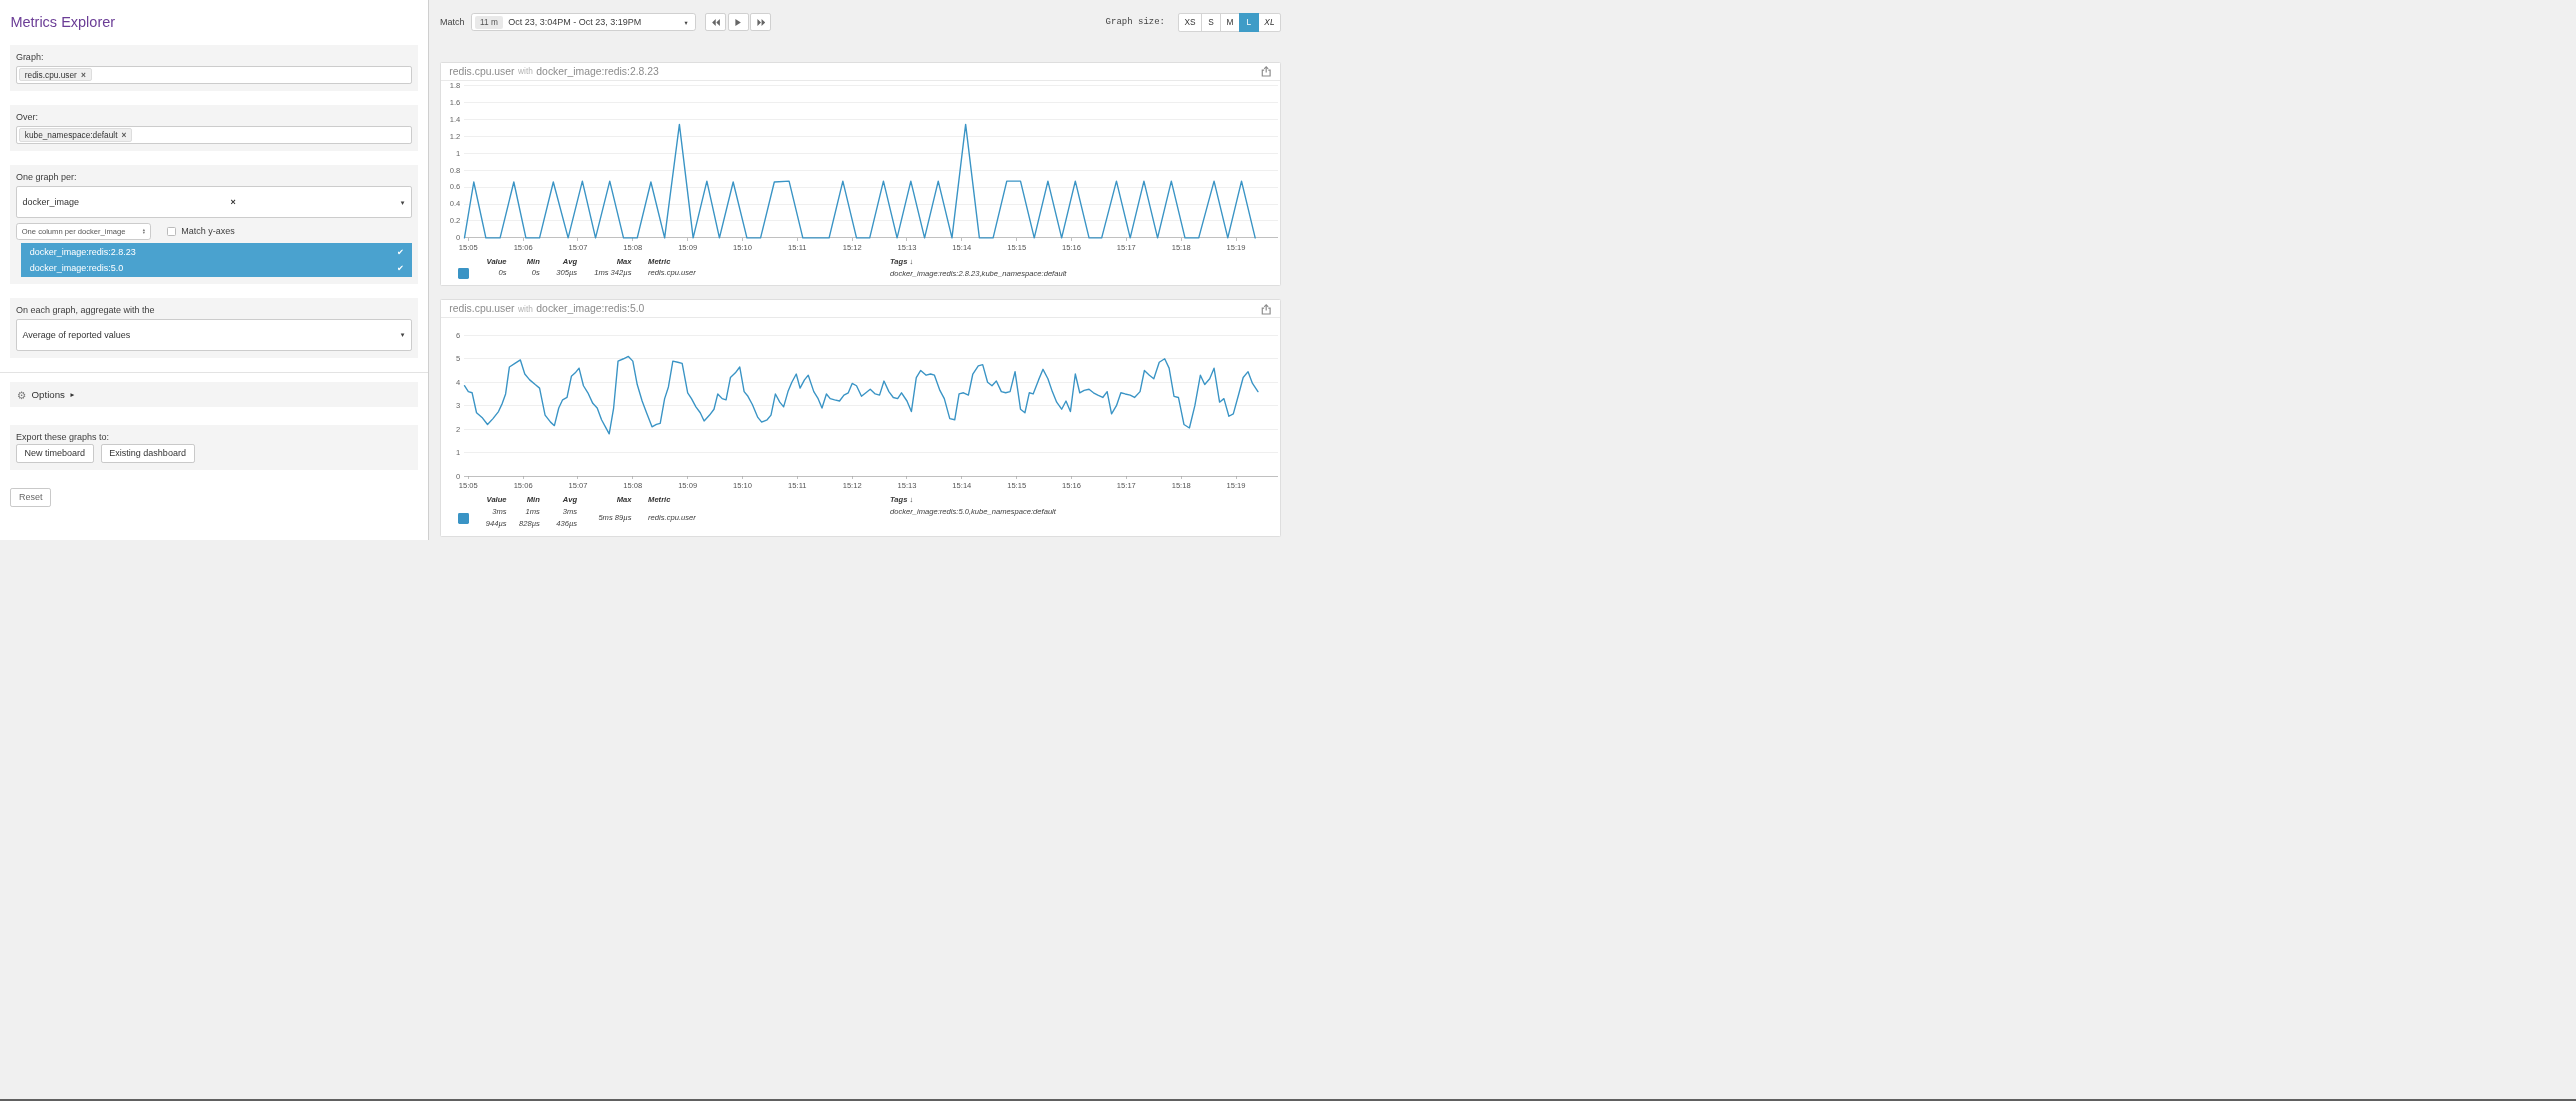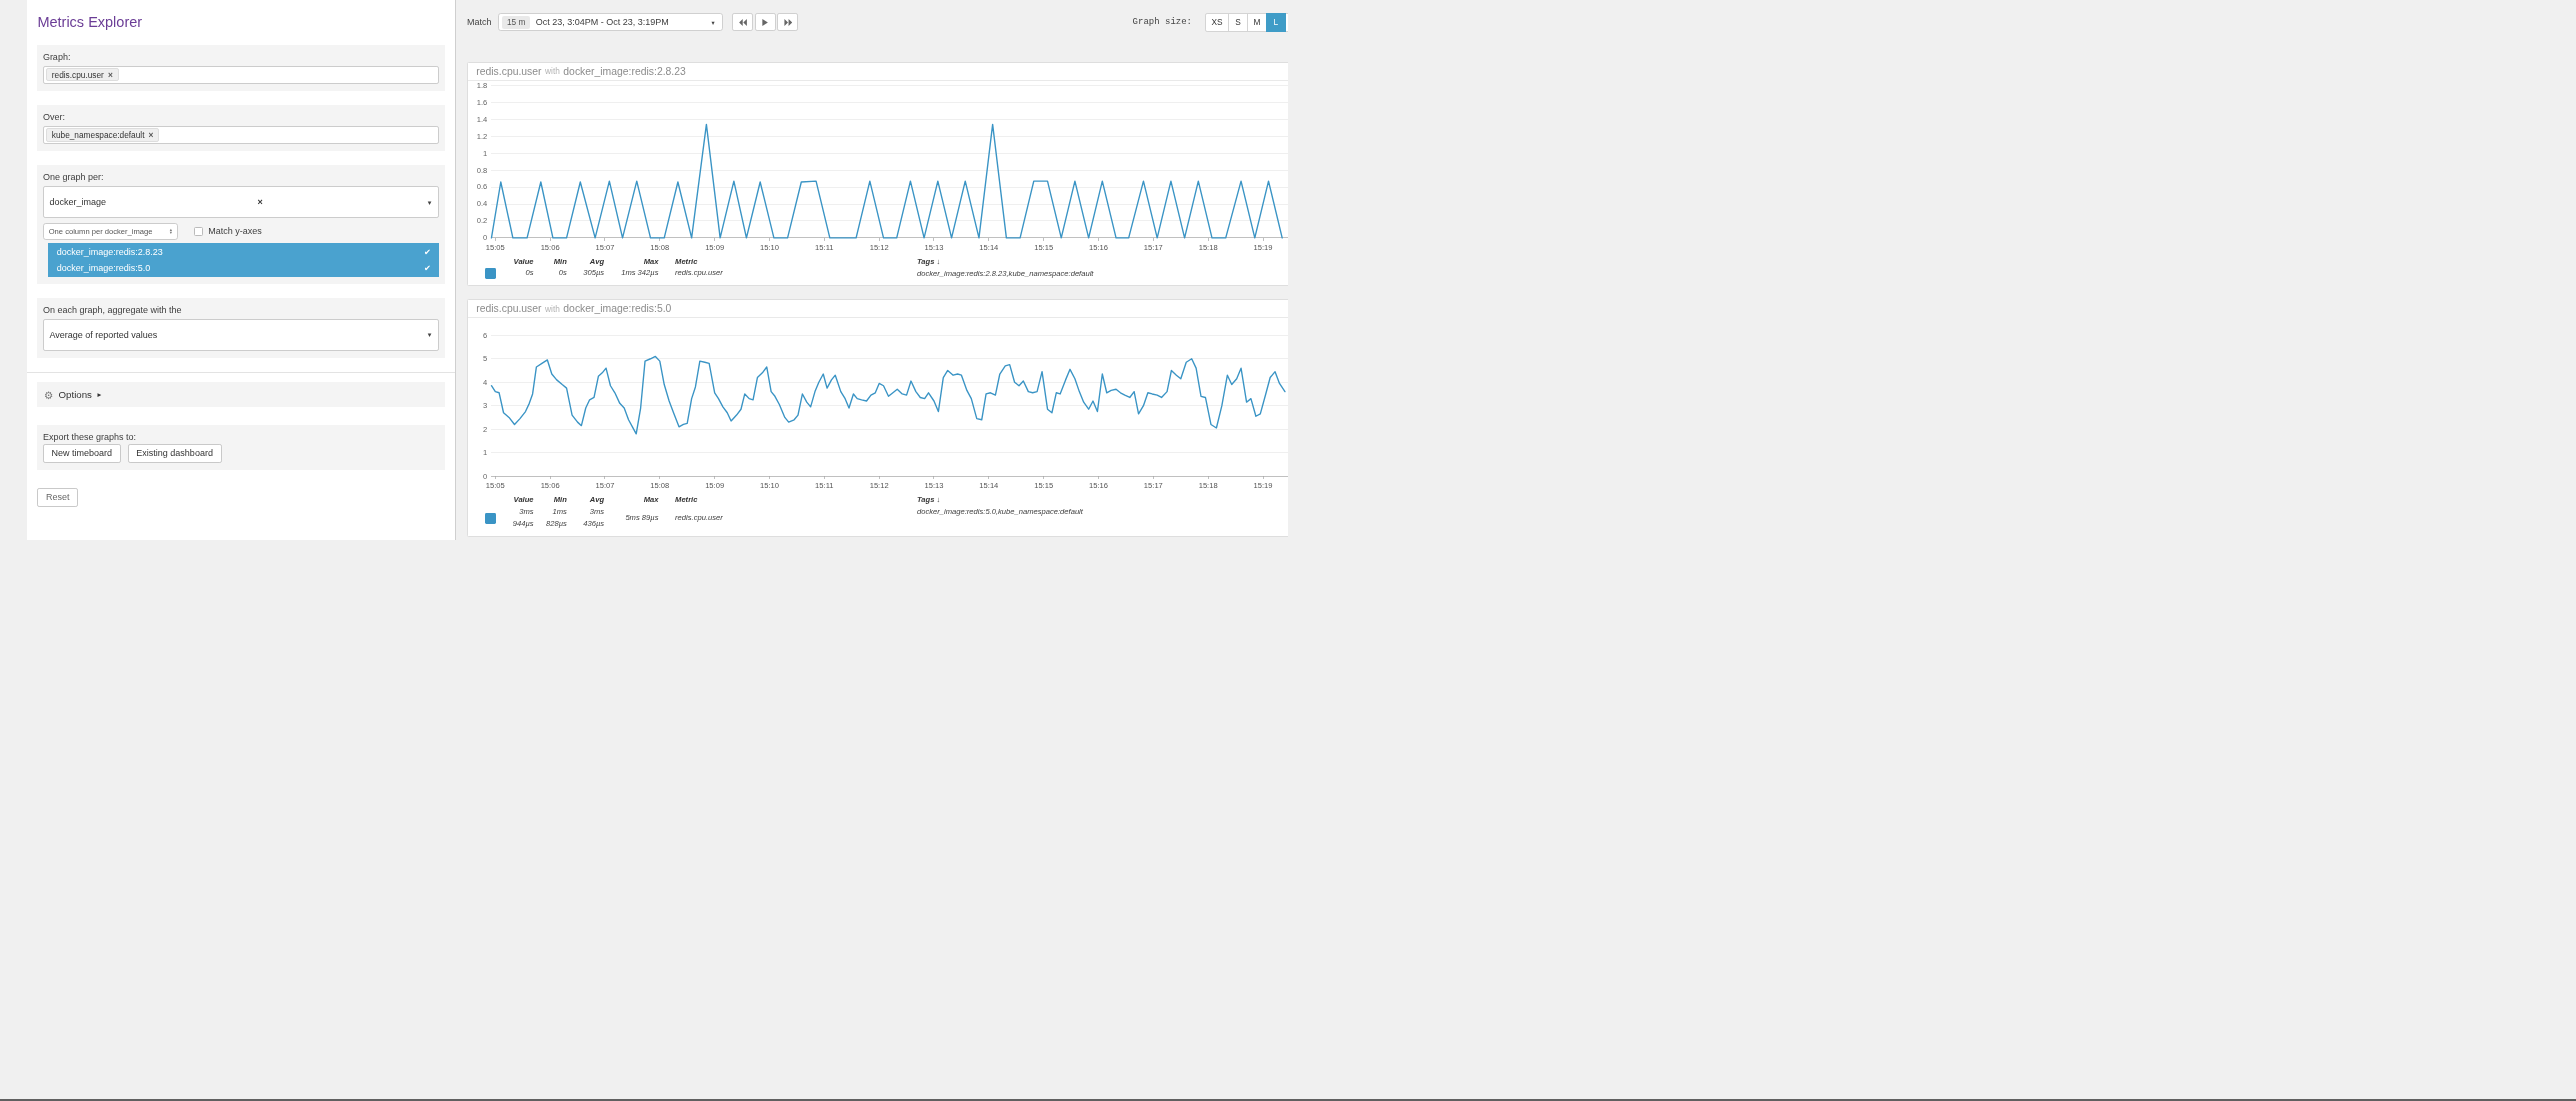--- a/index.html
+++ b/index.html
@@ -1,18 +1,18 @@
 <!DOCTYPE html>
 <html style="font-size:11px"><head>
 <meta charset="utf-8">
 <style>
   * { margin:0; padding:0; box-sizing:border-box; }
   html,body { width:1288px; height:551px; overflow:hidden;
     font-family:"Liberation Sans","DejaVu Sans",sans-serif; background:#f0f0f0; color:#3d3d3d; }
-  .app { display:flex; width:1288px; height:540px;padding-left:27px; }
+  .app { display:flex; width:1288px; height:540px; }
 
   
   .sidebar { width:429px; min-width:429px; background:#fff; border-right:0.7px solid #cfcfcf;
     padding:0 9.7px; height:540px; }
   .sidebar h1 { font-size:14.5px; font-weight:normal; color:#6b3d96; margin:14px 0 14.5px 0.7px; }
   .box { background:#f4f4f4; padding:7px 6.2px; margin-bottom:14px; }
   .box label { display:block; font-size:9px; color:#3d3d3d; margin-bottom:4.1px; }
   .tag-input { background:#fff; border:0.7px solid #ccc; border-radius:2.1px; min-height:18px;
     padding:1.4px 2.1px; display:flex; align-items:center; }
   .chip { display:inline-flex; align-items:center; background:#efefef; border:0.7px solid #ddd;
@@ -174,21 +174,21 @@
     </section>
 
     <button class="btn reset-btn">Reset</button>
   </aside>
 
   <main class="content">
 
     <div class="toolbar">
       <span class="show-label">Match</span>
       <div class="range-select">
-        <span class="range-badge">15 m</span>
+        <span class="range-badge">11 m</span>
         <span class="range-text">Oct 23, 3:04PM - Oct 23, 3:19PM</span>
         <span class="range-caret">▾</span>
       </div>
       <div class="nav-group">
         <div class="nav-btn">
           <svg width="8.3" height="7" viewBox="0 0 12 10">
             <path d="M5.4 0 L5.4 10 L0.2 5 Z M11.4 0 L11.4 10 L6.2 5 Z" fill="#666"></path>
           </svg>
         </div>
         <div class="nav-btn">

